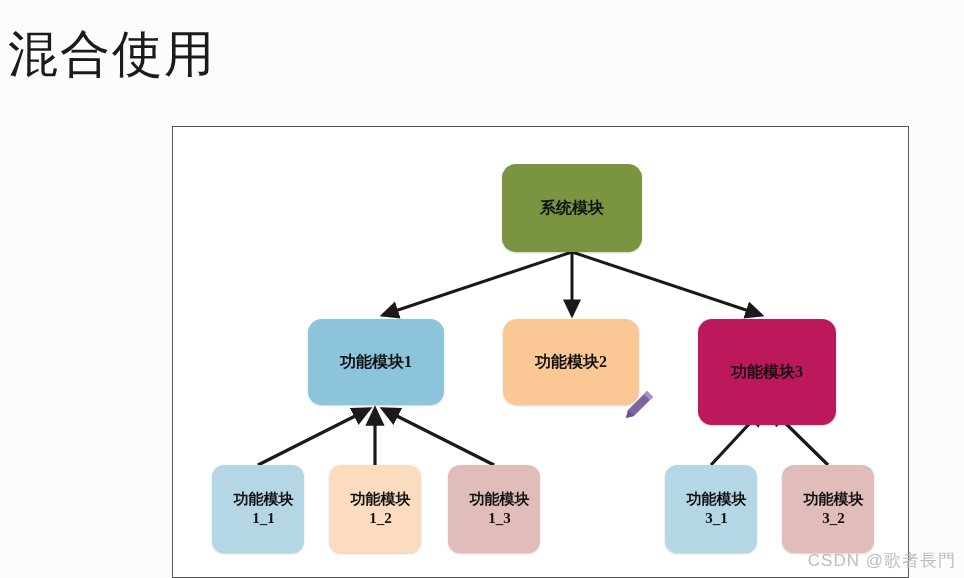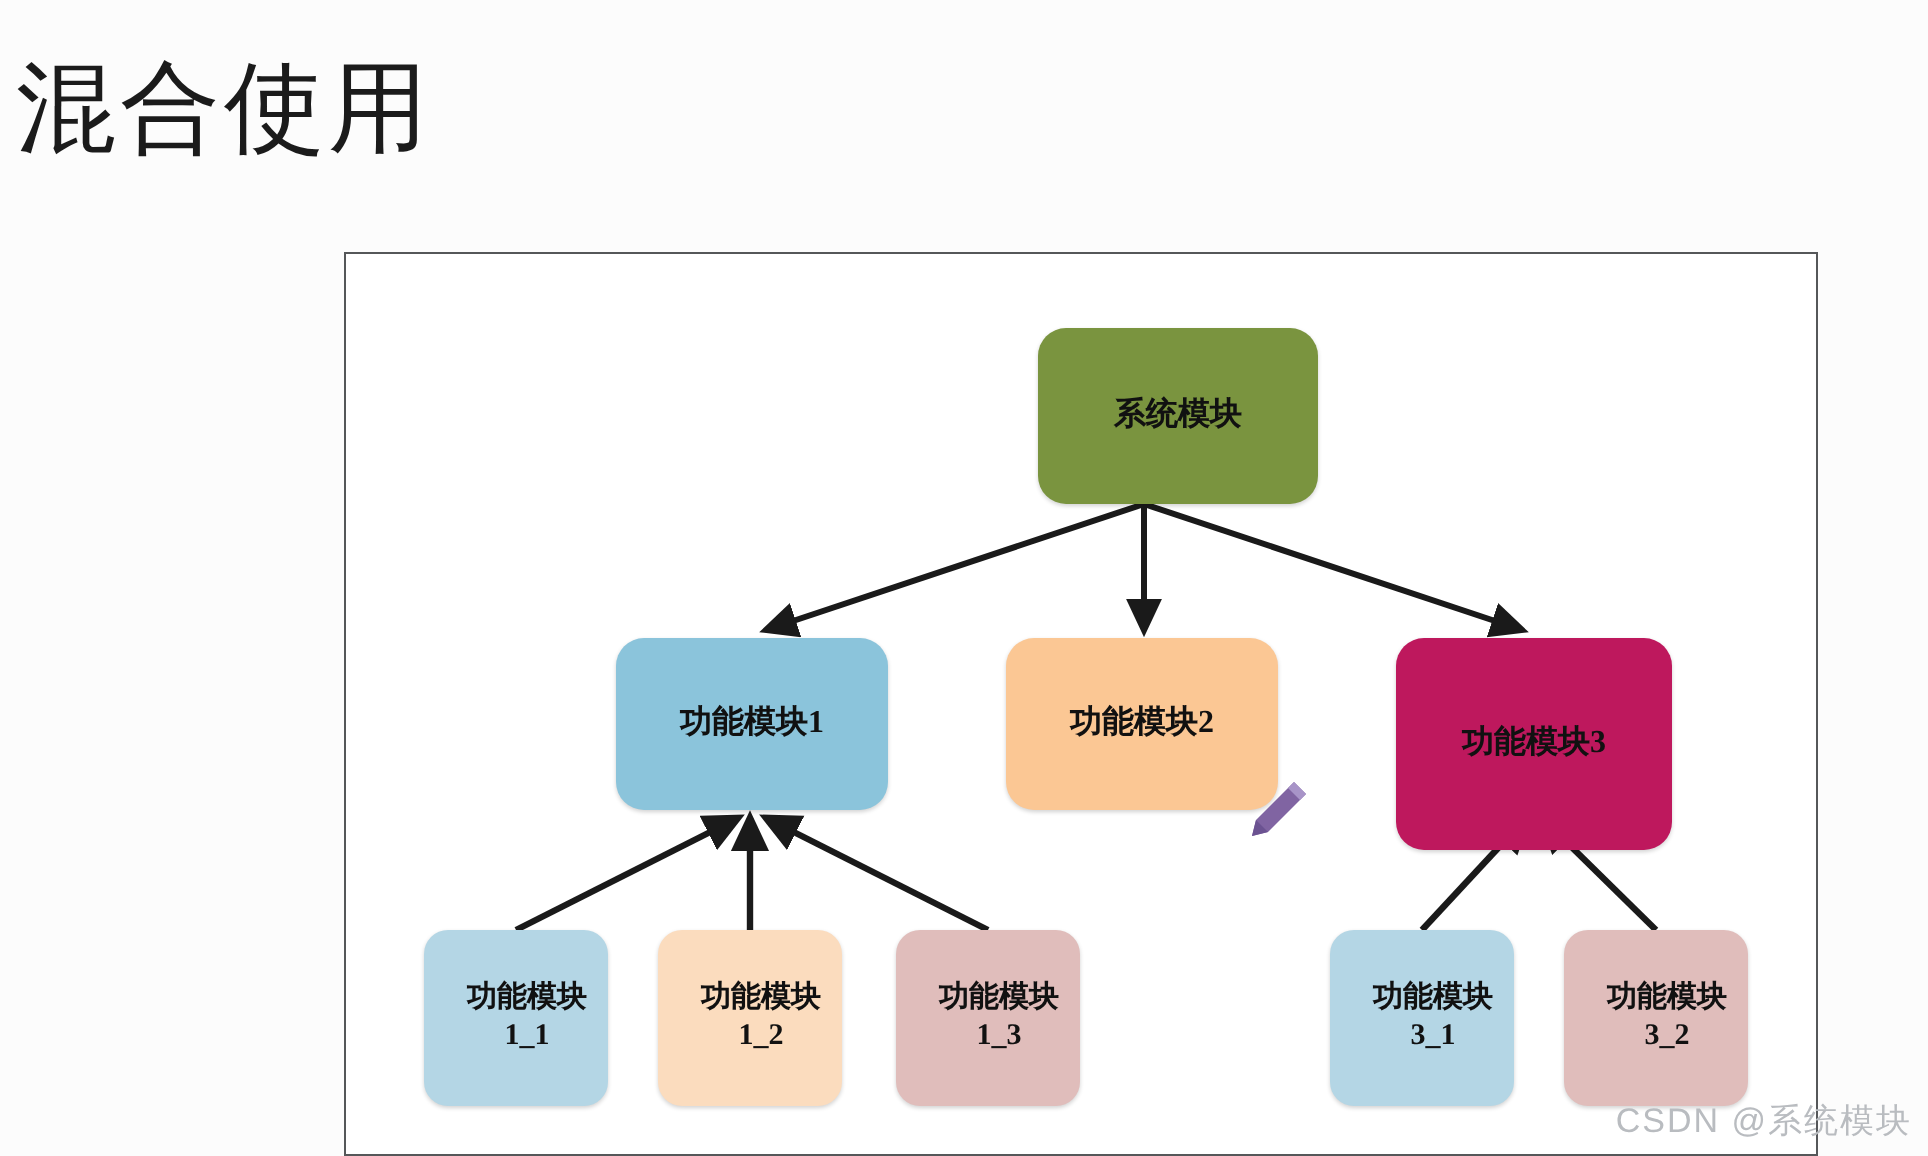--- a/index.html
+++ b/index.html
@@ -69,21 +69,20 @@
     color: #111111;
     font-weight: 700;
     font-family: "Liberation Serif", "DejaVu Serif", serif;
     line-height: 1.25;
     white-space: pre-line;
     box-shadow: 0 1px 2px rgba(0,0,0,0.18);
   }
   .node.level1 {
     font-size: 16px;
     border-radius: 14px;
-    margin-left: 17px;
   }
   .node.level2 {
     font-size: 16px;
     border-radius: 14px;
     justify-content: center;
   }
   .node.level3 {
     font-size: 15px;
     border-radius: 12px;
     padding-left: 11px;
@@ -155,13 +154,13 @@
 1_3</span></div>
         <div class="node level3" style="left: 492px; top: 338px; width: 92px; height: 88px; background: rgb(180, 214, 229);"><span>功能模块
 3_1</span></div>
         <div class="node level3" style="left: 609px; top: 338px; width: 92px; height: 88px; background: rgb(224, 189, 187);"><span>功能模块
 3_2</span></div>
       </div>
 
   </div>
 </div>
 
-<div id="watermark">CSDN @系统模块</div>
+<div id="watermark">CSDN @歌者長門</div>
 
 </body></html>

